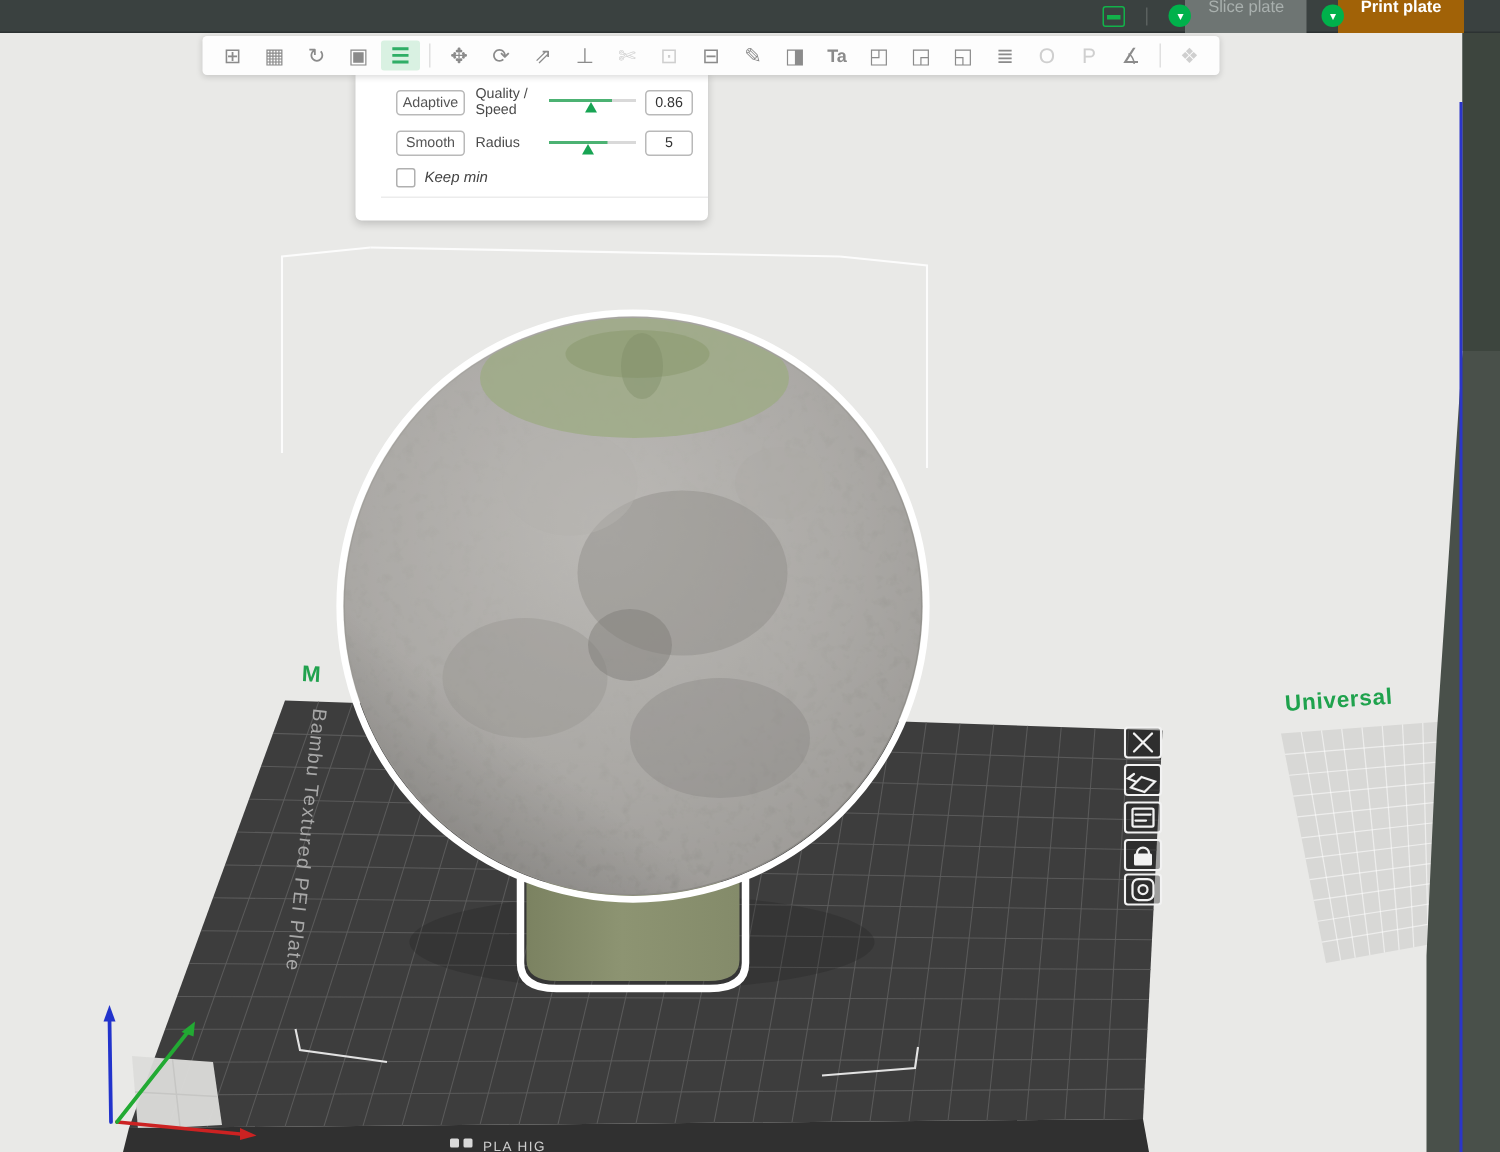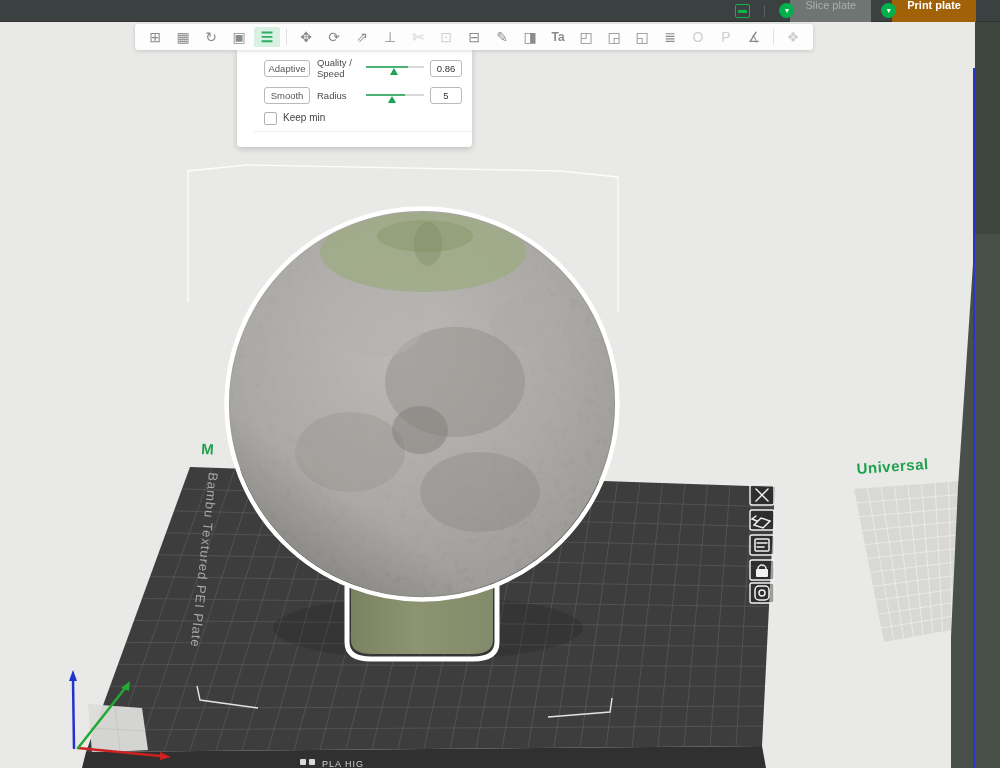--- a/index.html
+++ b/index.html
@@ -60,21 +60,21 @@
   .slider .fill{position:absolute;left:0;top:5px;height:2px;background:#4cb273;}
   .slider .thumb{position:absolute;top:7px;width:0;height:0;
     border-left:4px solid transparent;border-right:4px solid transparent;
     border-bottom:7px solid #17a453;}
   .s1 .fill{width:73%;} .s1 .thumb{left:calc(49% - 4px);}
   .s2 .fill{width:68%;} .s2 .thumb{left:calc(45% - 4px);}
   .val-box{
     border:1px solid #b9b9b9;border-radius:3px;width:30px;text-align:center;
     font-size:9.5px;padding:2px 0;flex:0 0 auto;color:#333;
   }
-  .chk-row{display:flex;margin:2px 0 6px 0;}
+  .chk-row{display:flex;align-items:center;margin:2px 0 6px 0;font-style:italic;}
   .chk{width:11px;height:11px;border:1px solid #b0b0b0;border-radius:2px;background:#fff;margin-right:6px;}
   .vlh-div{border-top:1px solid #ececec;margin:0 -10px 7px -10px;}
   .vlh-foot{display:flex;align-items:center;}
   .mouse-badge{display:inline-block;width:16px;height:10px;border:1px solid #53c07f;
     border-radius:3px;background:#eafaf0;position:relative;margin-right:7px;}
   .mouse-badge::after{content:"";position:absolute;left:3px;top:3px;width:9px;height:3px;background:#8ad4a5;}
   .reset-btn{border:1px solid #b9b9b9;border-radius:3px;background:#fff;color:#444;
     font-size:9.5px;padding:2px 9px;}
   
   .scene{position:absolute;left:0;top:22px;}

